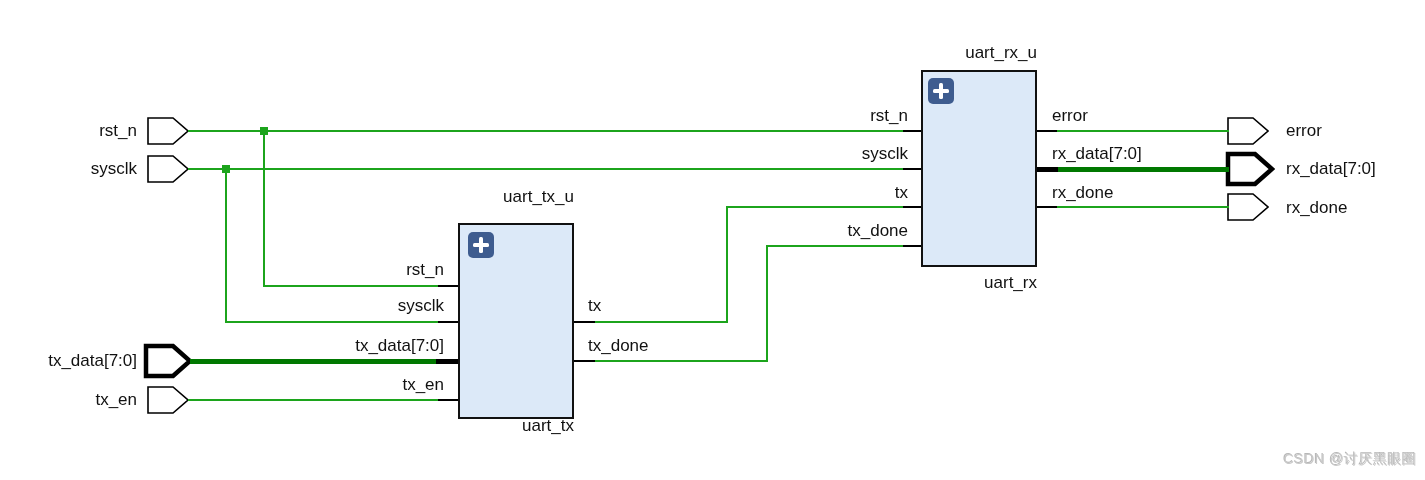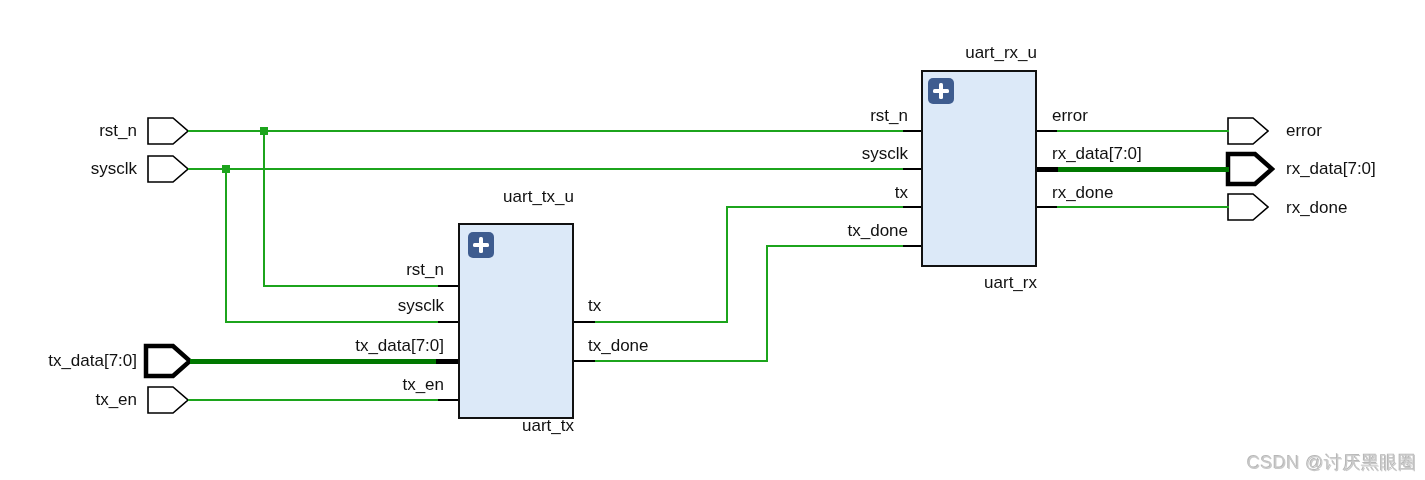--- a/index.html
+++ b/index.html
@@ -20,21 +20,21 @@
   .wv{position:absolute; width:2px;  background:var(--wire);}
   .bush{position:absolute; height:5px; background:var(--bus);}
   .stub{position:absolute; height:2px; background:var(--stub);}
   .stub.thick{height:5px;}
   .junction{position:absolute; width:8px; height:8px; background:var(--wire);}
   .block{position:absolute; background:var(--block-fill); border:2px solid var(--block-border); box-sizing:border-box;}
   .plus{position:absolute; width:26px; height:26px; background:var(--plus); border-radius:5px; cursor:pointer;}
   .plus .barh{position:absolute; left:5px; top:11px; width:16px; height:4px; background:#fff; border-radius:1.5px;}
   .plus .barv{position:absolute; left:11px; top:5px; width:4px; height:16px; background:#fff; border-radius:1.5px;}
   .psym{position:absolute;}
-  .watermark{position:absolute; right:8px; top:451px; font-size:18px; color:var(--wm);
+  .watermark{position:absolute; right:8px; top:451px; font-size:14px; color:var(--wm);
              text-shadow:-1px -1px 0 #b7b7b7, 1px 1px 0 #ffffff; letter-spacing:.5px;}
 </style>
 </head>
 <body>
 
 <div id="canvas">
 
   <div class="lbl r" style="left:10px;top:121px;width:127px;">rst_n</div>
   <div class="lbl r" style="left:10px;top:159px;width:127px;">sysclk</div>
   <div class="lbl r" style="left:10px;top:351px;width:127px;">tx_data[7:0]</div>

